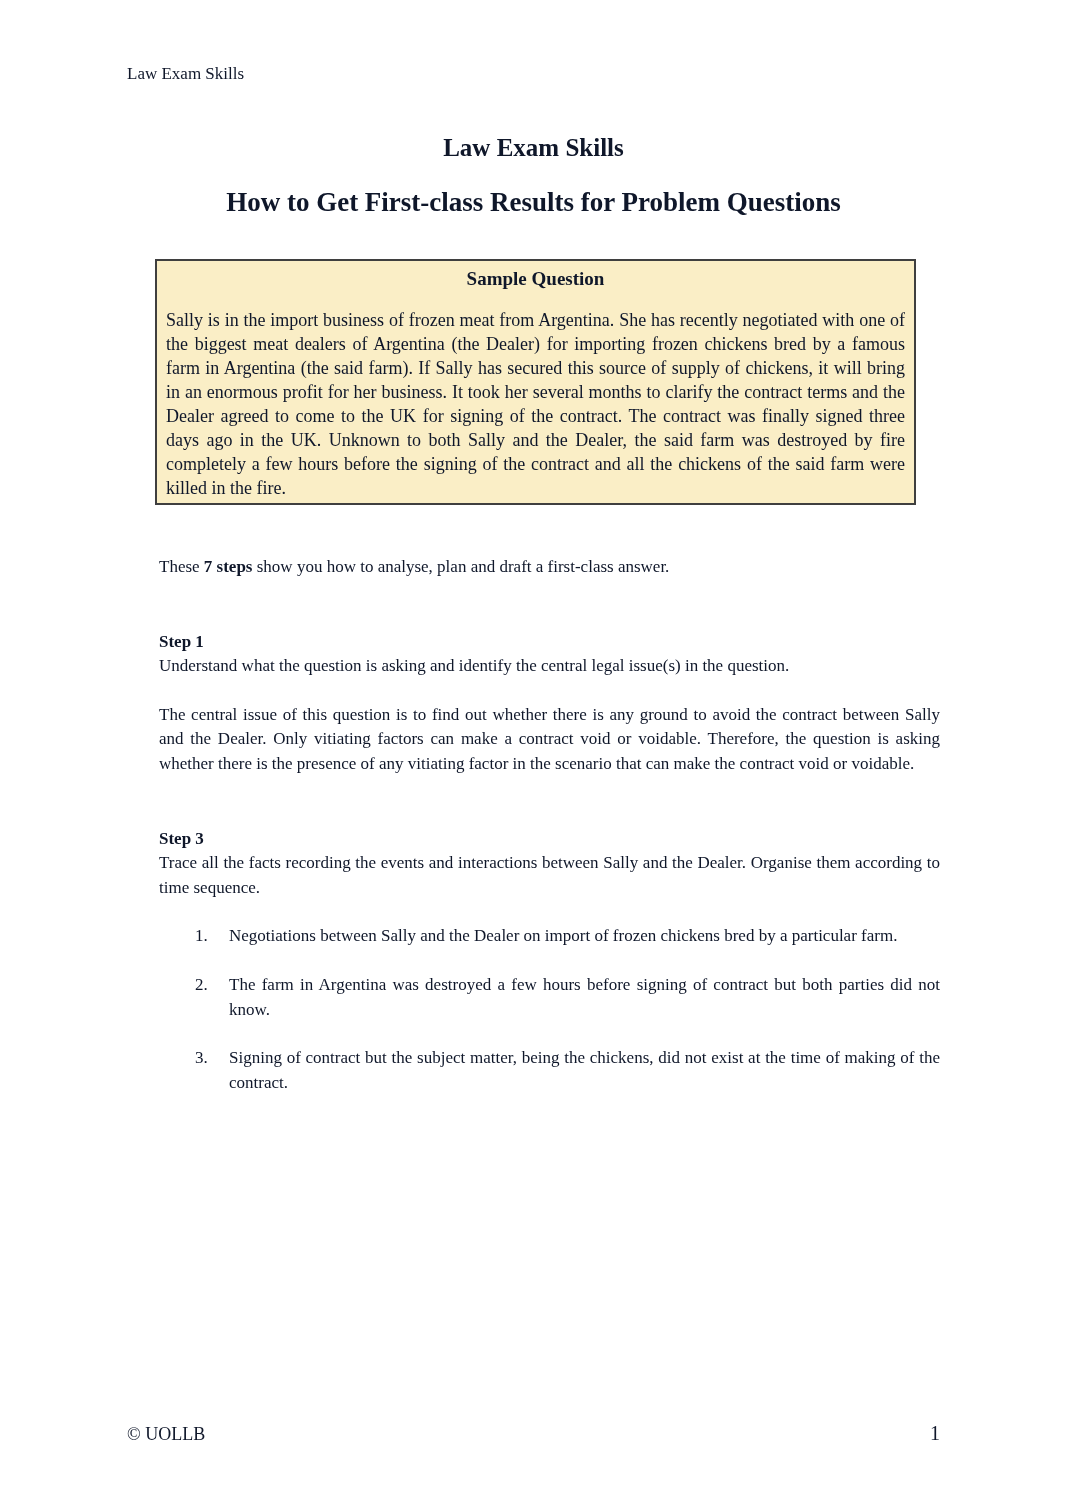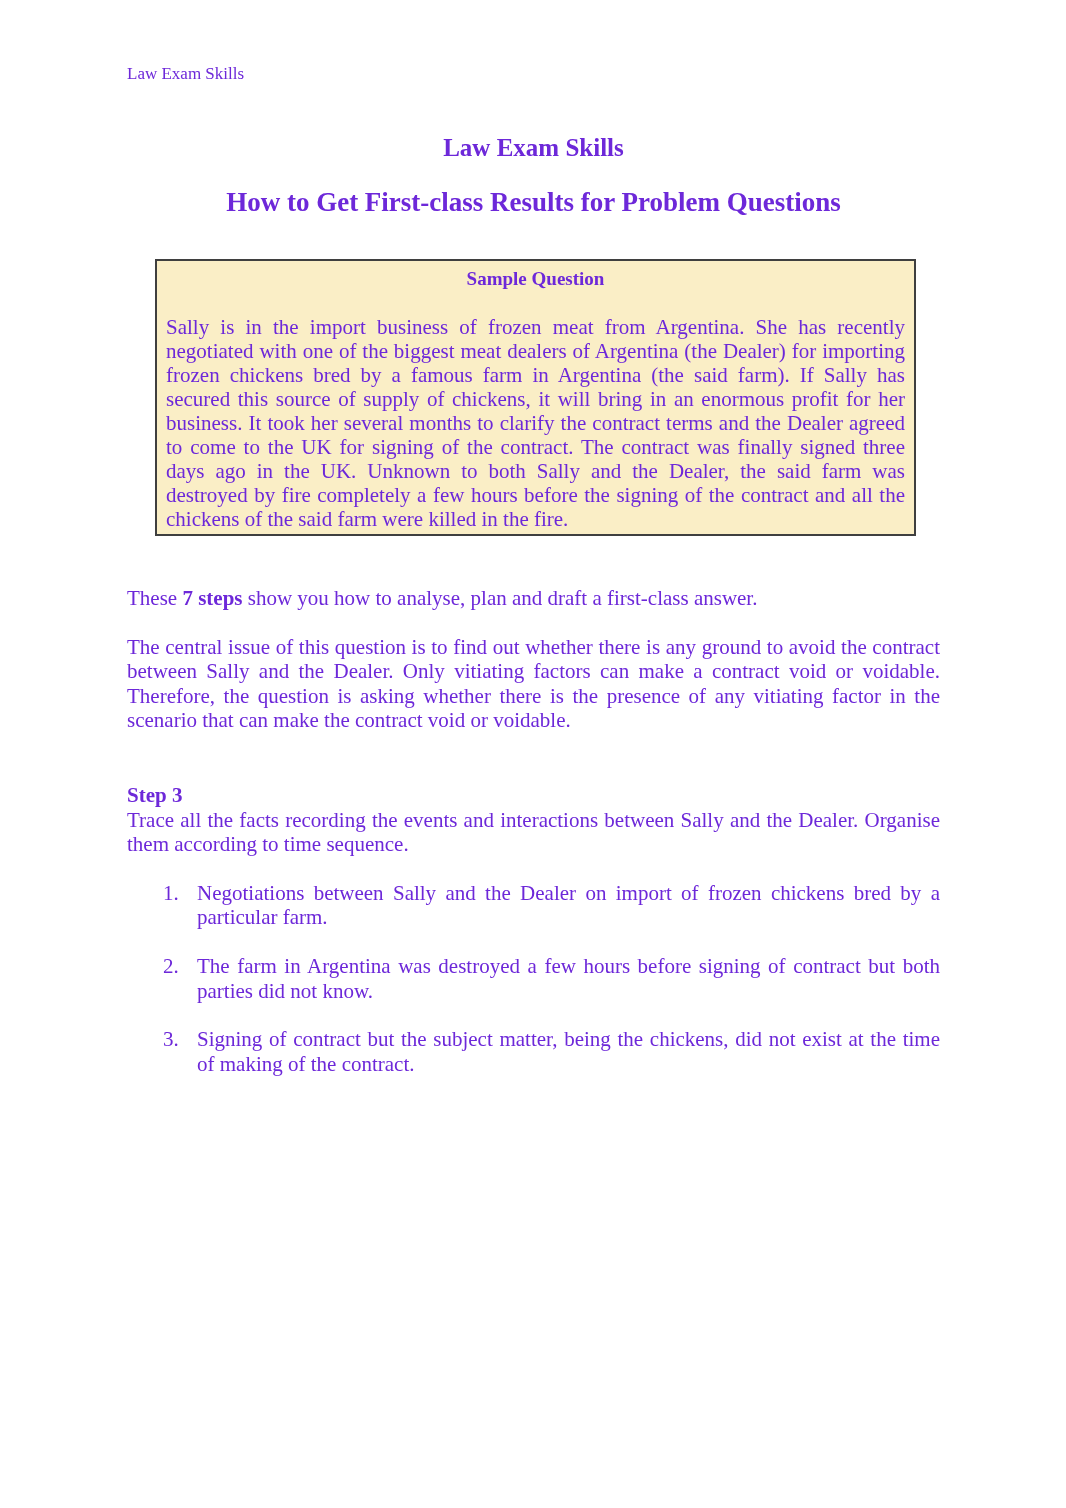--- a/index.html
+++ b/index.html
@@ -2,21 +2,21 @@
 <html><head>
 <meta charset="utf-8">
 <style>
   * { margin: 0; padding: 0; box-sizing: border-box; }
   html, body { background: #ffffff; }
   .page {
     position: relative;
     width: 1066px;
     height: 1508px;
     background: #ffffff;
-    color: #6d28d9;
+    color: #0f172a;
     font-family: "Liberation Serif", "DejaVu Serif", serif;
     padding: 63px 126px 0 127px;
     overflow: hidden;
   }
   .running-header {
     font-size: 17px;
     line-height: 21px;
   }
   .doc-title {
     margin-top: 50px;
@@ -38,28 +38,29 @@
     border: 2px solid #3f3f3f;
     padding: 5px 9px 3px 9px;
   }
   .sample-box-title {
     text-align: center;
     font-weight: bold;
     font-size: 19px;
     line-height: 25px;
   }
   .box-para {
-    margin-top: 24px;
-    font-size: 21px;
+    margin-top: 17px;
+    font-size: 18px;
     line-height: 24px;
     text-align: justify;
   }
   .body-text {
-    font-size: 21px;
+    font-size: 17px;
     line-height: 24.6px;
+    margin-left: 32px;
   }
   .intro-line { margin-top: 50px; }
   .bold { font-weight: bold; }
   .step-heading { margin-top: 50px; }
   .step-heading.tight { margin-top: 30px; }
   .step-label { font-weight: bold; }
   .step-desc { text-align: justify; }
   .analysis-para {
     margin-top: 24px;
     text-align: justify;
@@ -101,20 +102,24 @@
 
   <div class="sample-box" style="background-color: rgb(250, 238, 198); border-color: rgb(63, 63, 63);">
     <div class="sample-box-title">Sample Question</div>
     <div class="box-para">Sally is in the import business of frozen meat from Argentina. She has recently negotiated with one of the biggest meat dealers of Argentina (the Dealer) for importing frozen chickens bred by a famous farm in Argentina (the said farm). If Sally has secured this source of supply of chickens, it will bring in an enormous profit for her business. It took her several months to clarify the contract terms and the Dealer agreed to come to the UK for signing of the contract. The contract was finally signed three days ago in the UK. Unknown to both Sally and the Dealer, the said farm was destroyed by fire completely a few hours before the signing of the contract and all the chickens of the said farm were killed in the fire.</div>
   </div>
 
   <div class="body-text intro-line">
     <span>These </span><span class="bold">7 steps</span><span> show you how to analyse, plan and draft a first-class answer.</span>
   </div>
 
+  <div class="body-text step-heading">
+    <div class="step-label">Step 1</div>
+    <div class="step-desc">Understand what the question is asking and identify the central legal issue(s) in the question.</div>
+  </div>
 
   <div class="body-text analysis-para">The central issue of this question is to find out whether there is any ground to avoid the contract between Sally and the Dealer. Only vitiating factors can make a contract void or voidable. Therefore, the question is asking whether there is the presence of any vitiating factor in the scenario that can make the contract void or voidable.</div>
 
   <div class="body-text step-heading">
     <div class="step-label">Step 3</div>
     <div class="step-desc">Trace all the facts recording the events and interactions between Sally and the Dealer. Organise them according to time sequence.</div>
   </div>
 
   <div class="body-text list-item">
     <div class="list-num">1.</div>
@@ -125,14 +130,18 @@
     <div class="list-num">2.</div>
     <div class="list-text">The farm in Argentina was destroyed a few hours before signing of contract but both parties did not know.</div>
   </div>
 
   <div class="body-text list-item">
     <div class="list-num">3.</div>
     <div class="list-text">Signing of contract but the subject matter, being the chickens, did not exist at the time of making of the contract.</div>
   </div>
 
 
+  <div class="page-footer">
+    <span class="footer-copyright">© UOLLB</span>
+    <span class="footer-pagenum">1</span>
+  </div>
 
 </div>
 
 </body></html>

